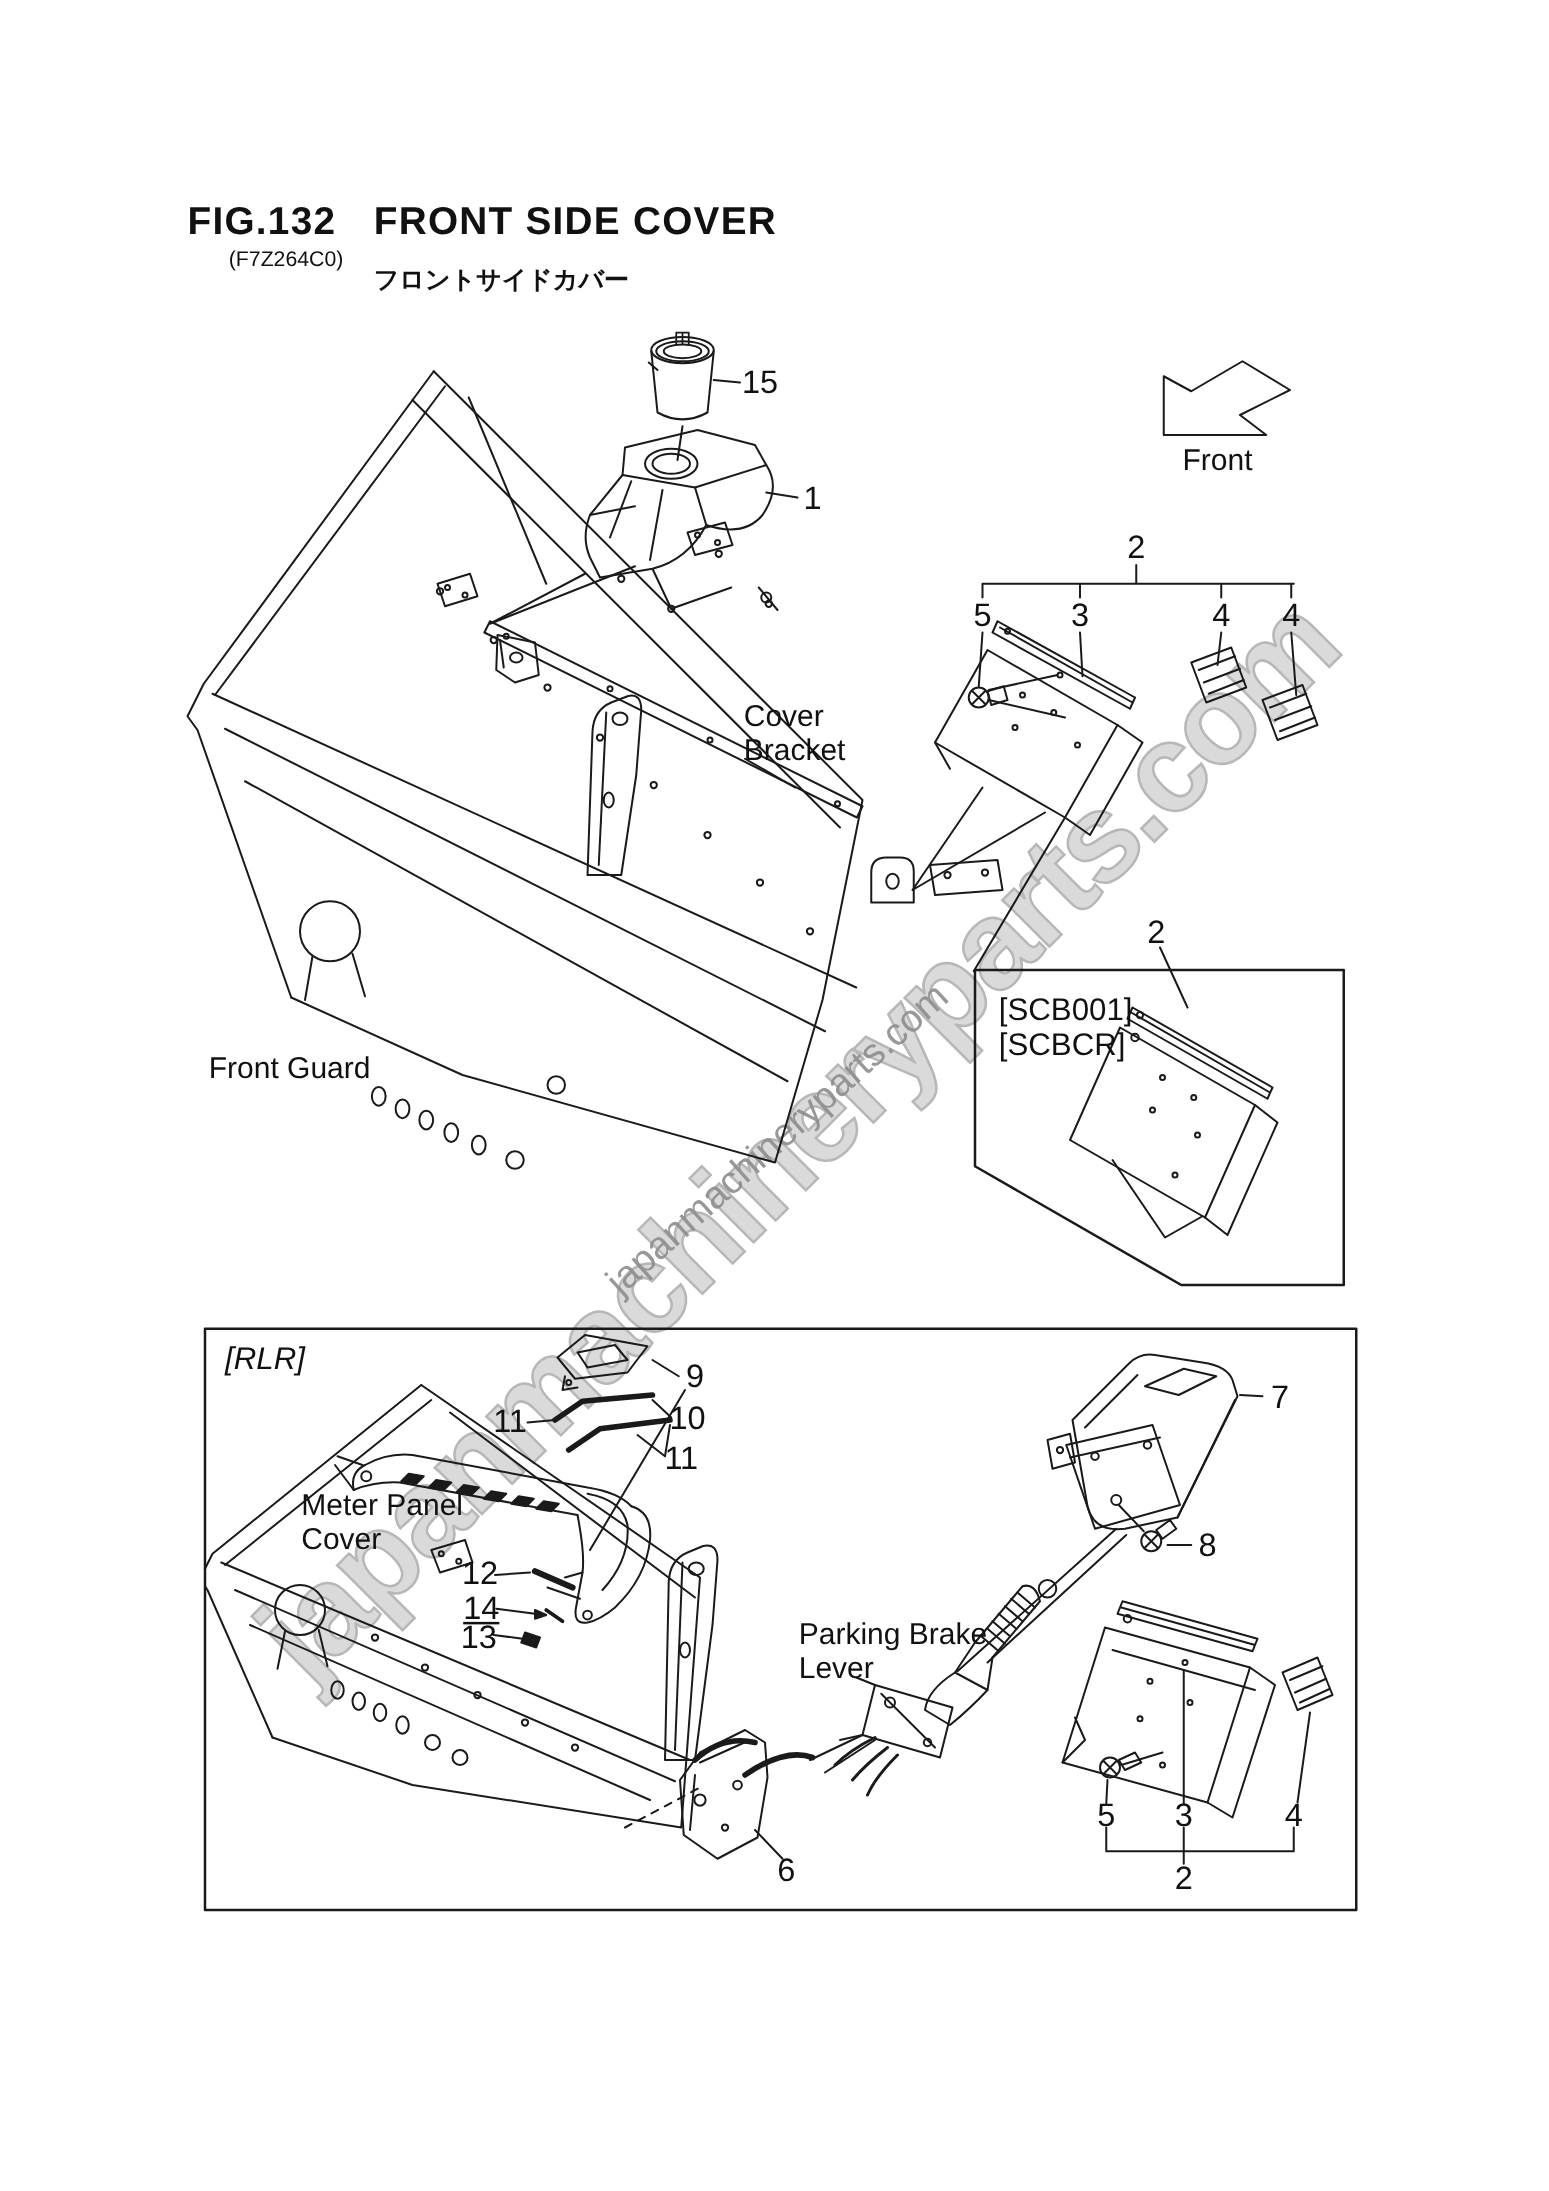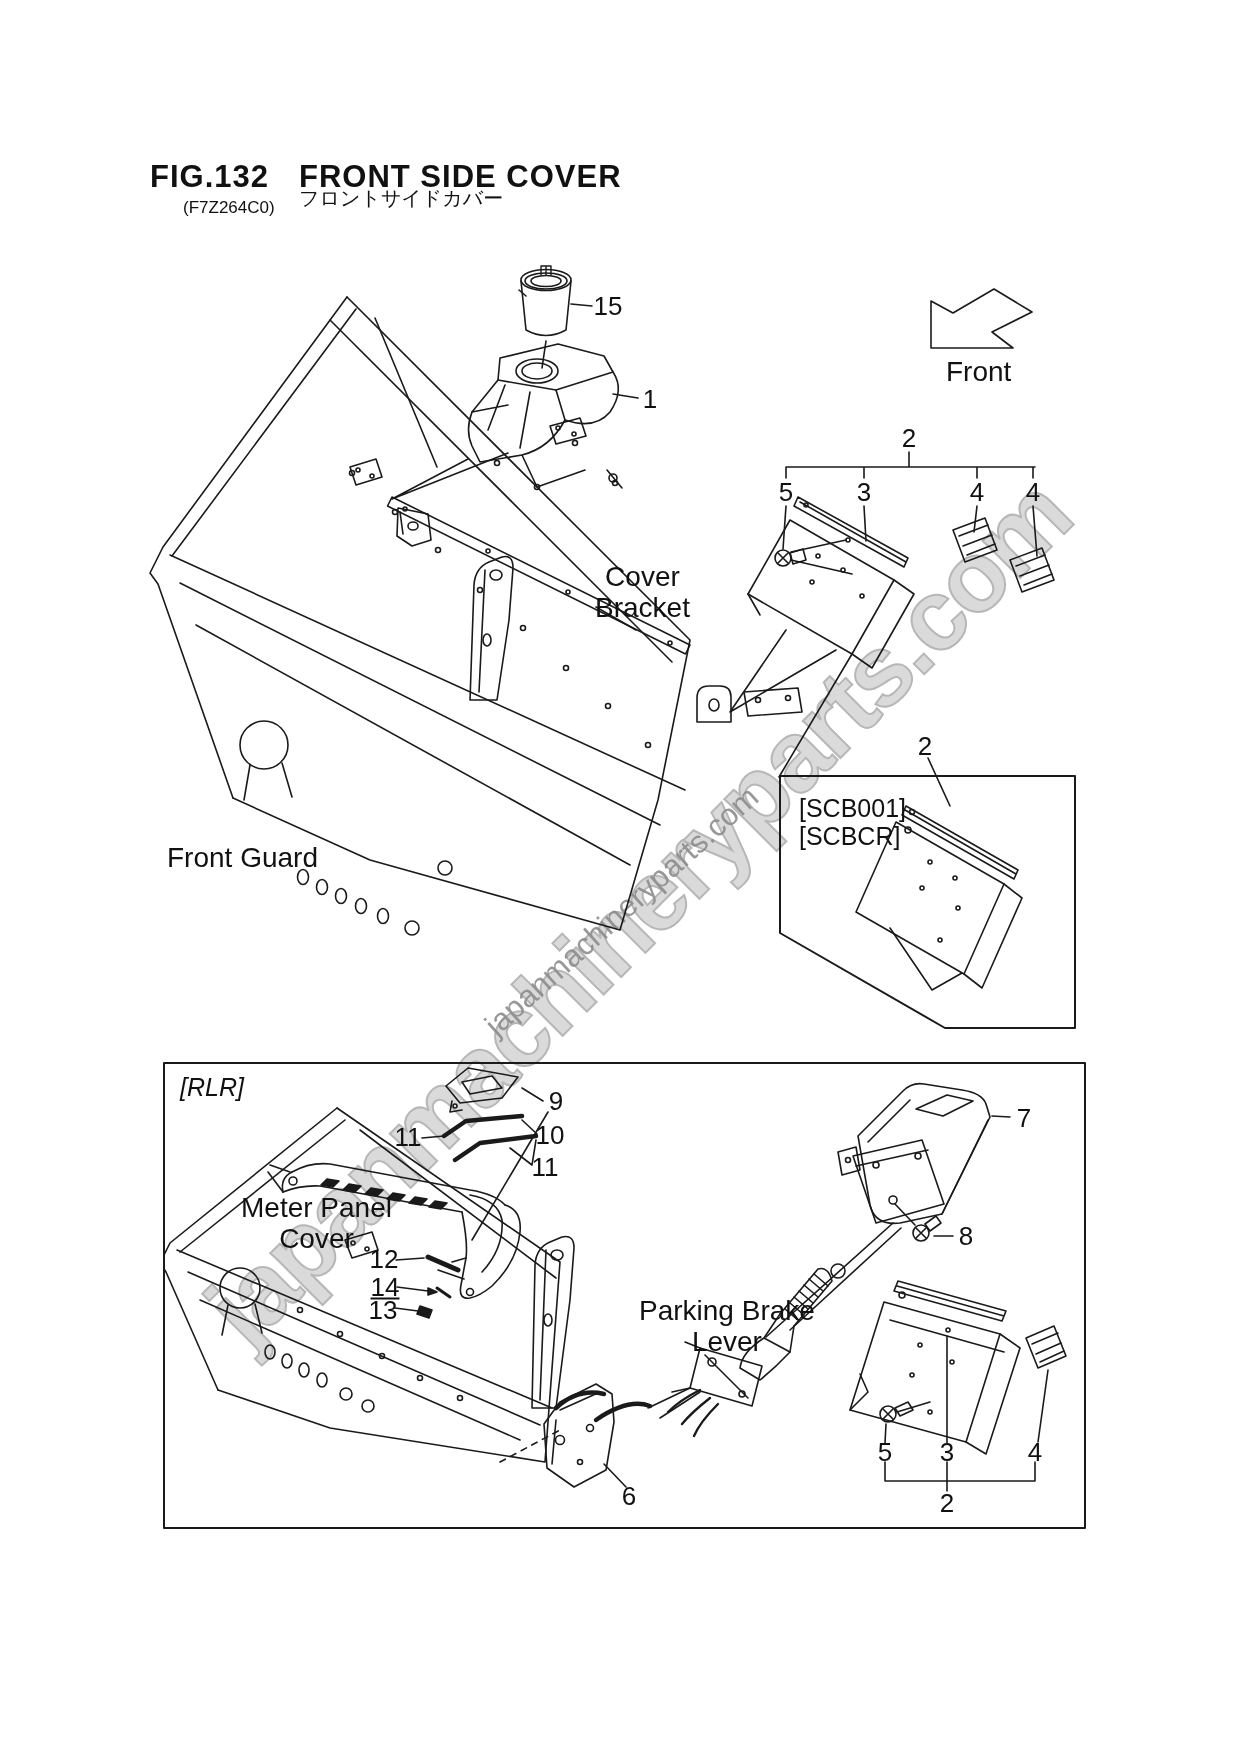--- a/index.html
+++ b/index.html
@@ -7,22 +7,22 @@
         font-family:"Liberation Sans",sans-serif;color:#111;}
   .wm{position:absolute;transform-origin:0 50%;white-space:nowrap;pointer-events:none;z-index:1;}
   .wm-big{left:224px;top:1268px;font-size:100px;font-weight:bold;letter-spacing:-3px;
           color:#d4d4d4;-webkit-text-stroke:2px #ababab;opacity:.85;transform:rotate(-45deg);}
   .wm-small{left:490px;top:1012px;font-size:31px;color:#8d8d8d;opacity:.9;transform:rotate(-42deg);}
   svg.art{position:absolute;left:0;top:0;z-index:2;}
   .txt{position:absolute;z-index:3;line-height:1.12;}
   .fig-no{left:150px;top:160px;font-size:31px;font-weight:bold;letter-spacing:1px;text-align:center;}
   .fig-title{left:299px;top:160px;font-size:31px;font-weight:bold;letter-spacing:1px;}
   .fig-code{left:183px;top:198px;font-size:17px;}
-  .fig-jp{left:299px;top:187px;font-size:20px;font-weight:normal;}
-  .ann{font-size:28px;text-align:center;}
+  .fig-jp{left:299px;top:213px;font-size:20px;font-weight:bold;}
+  .ann{font-size:24px;}
   .callout{position:absolute;z-index:3;font-size:26px;transform:translate(-50%,-50%);}
 </style>
 </head>
 <body>
 
 <div class="page">
 
   <div class="wm wm-big">japanmachineryparts.com</div>
   <div class="wm wm-small">japanmachineryparts.com</div>
 

